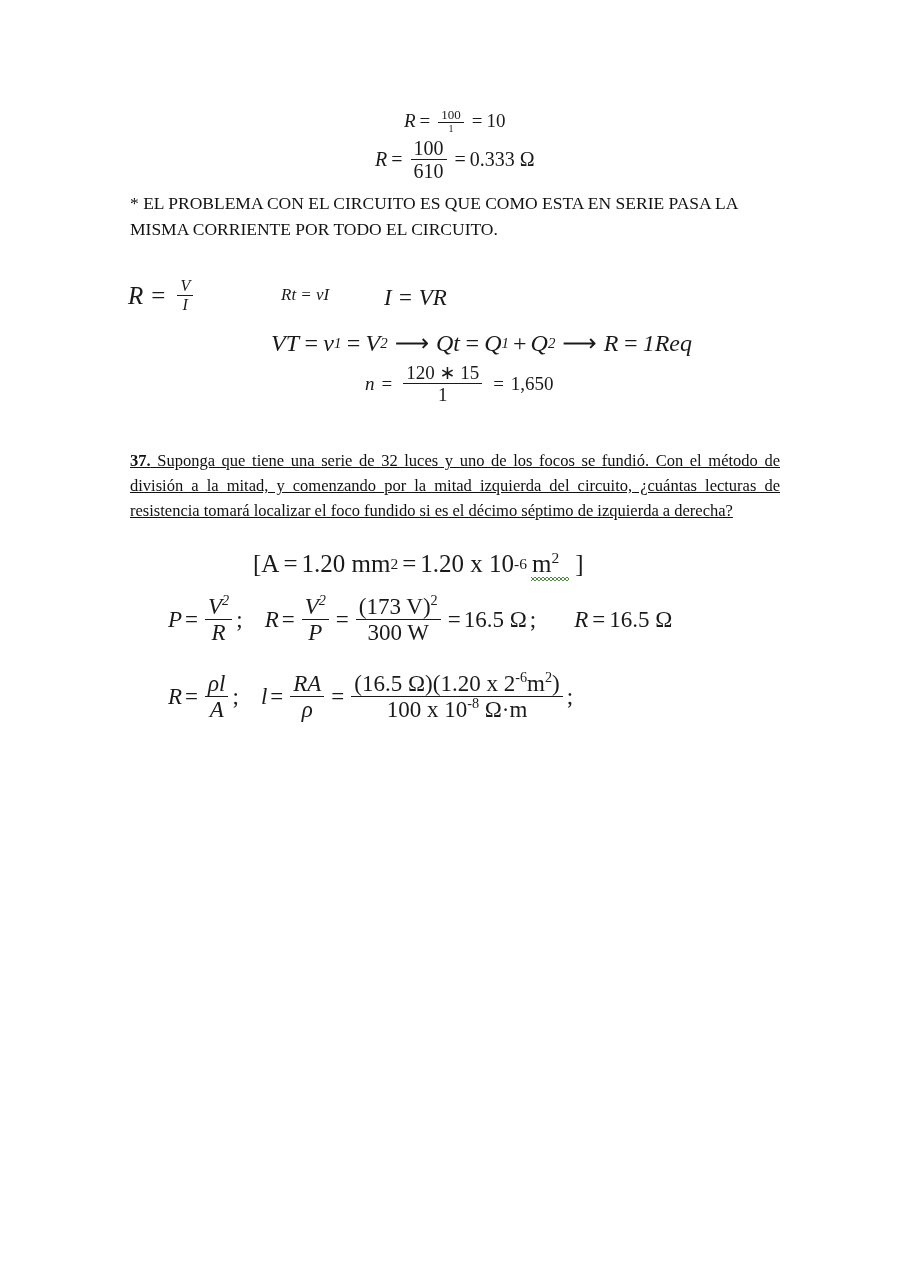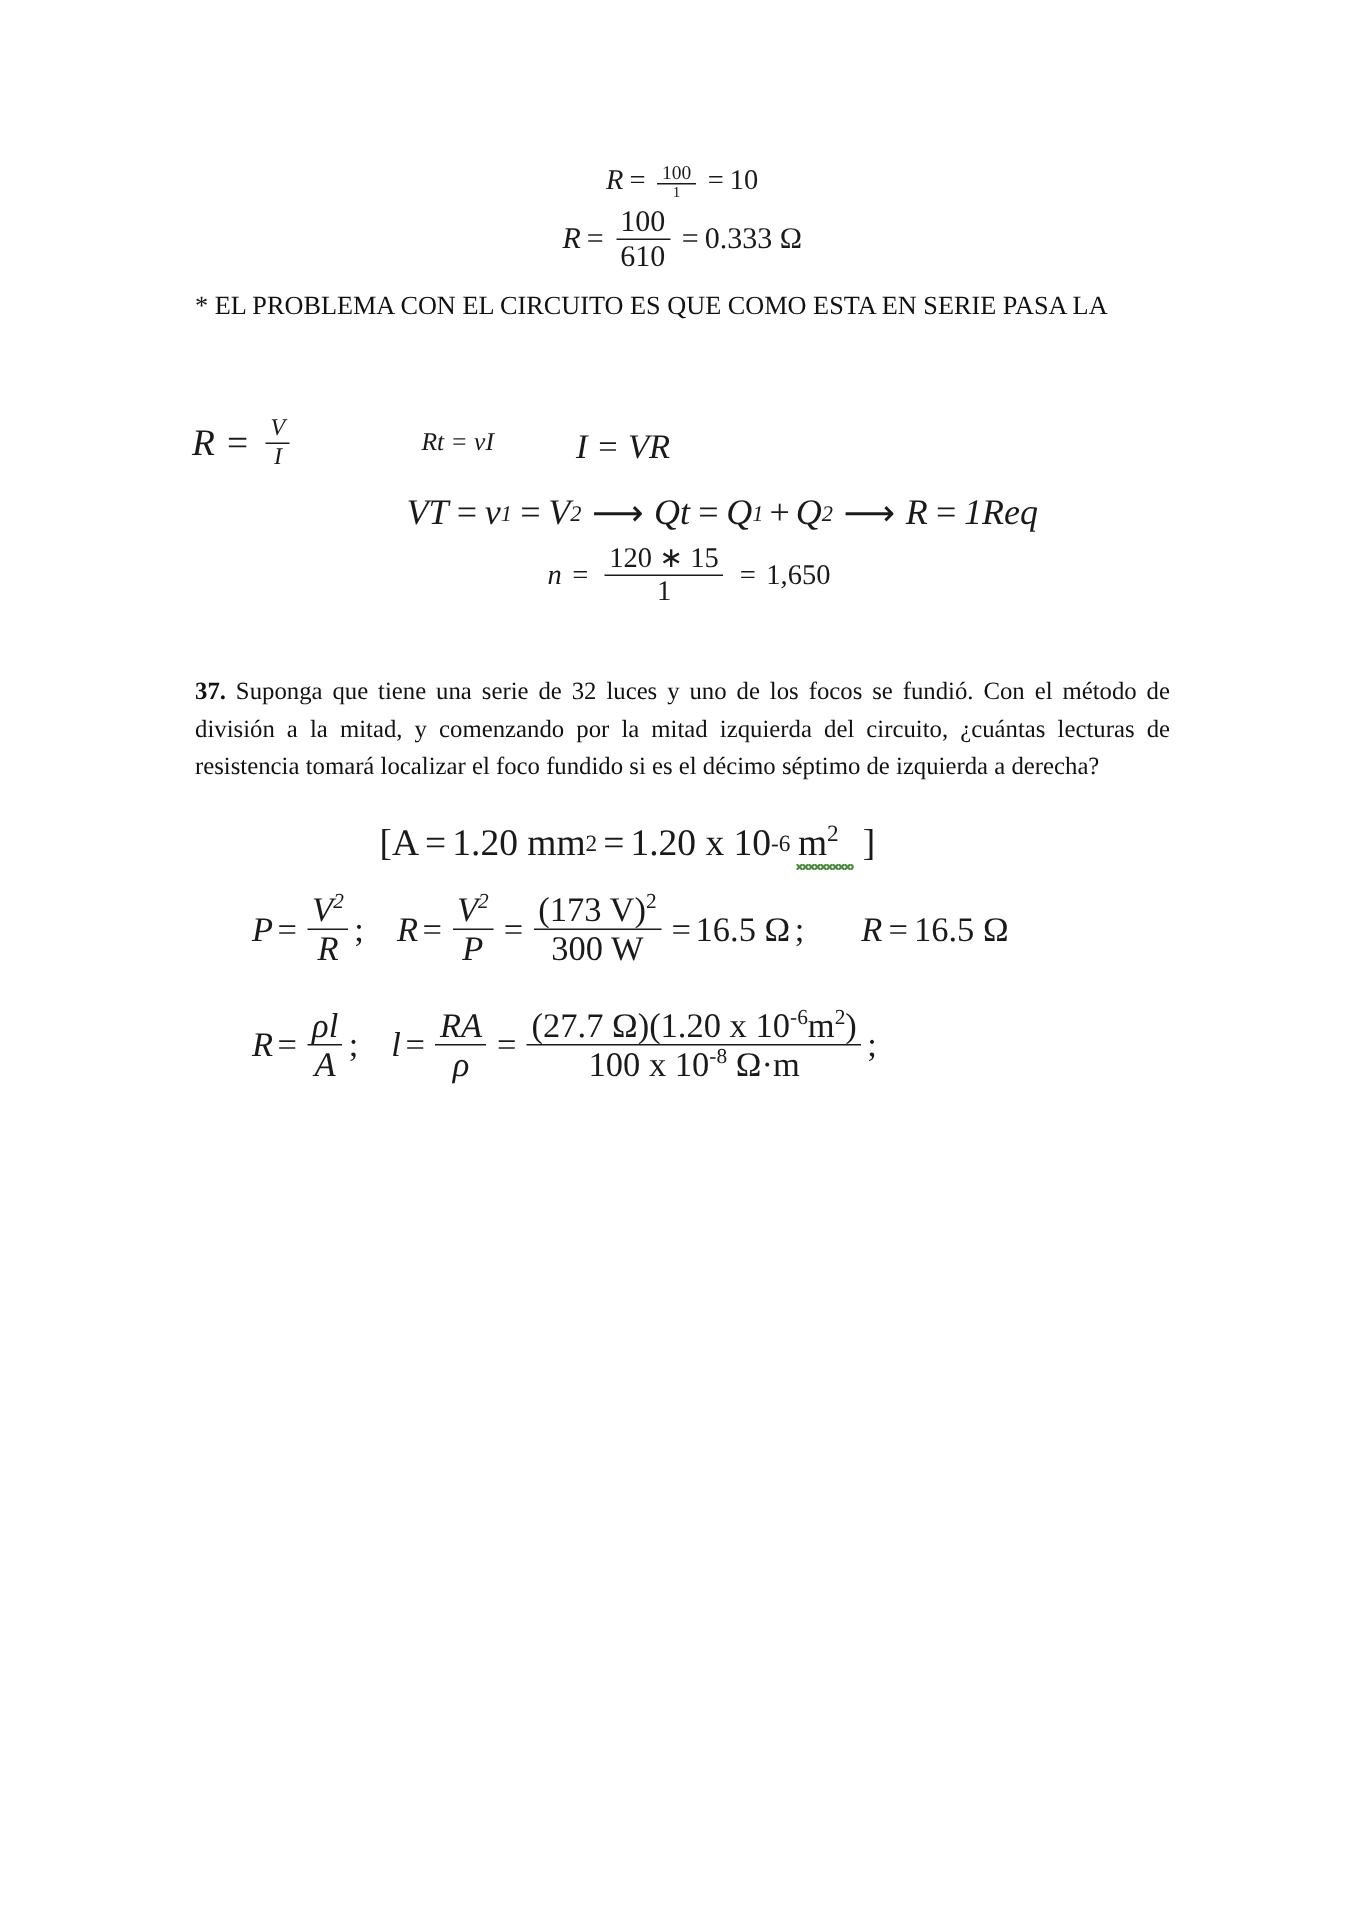--- a/index.html
+++ b/index.html
@@ -58,21 +58,21 @@
   .sp { display: inline-block; }
 
   
   .para {
     position: absolute;
     font-family: "Liberation Serif", serif;
     color: #111111;
     line-height: 1.42;
   }
   .para b { font-weight: bold; }
-  .justified { text-align: justify; text-justify: inter-word; }
+  .justified { text-align: justify; text-justify: inter-word; text-decoration: underline; }
 
   
   .squiggle {
     position: relative;
     display: inline-block;
   }
   .squiggle::after {
     content: "";
     position: absolute;
     left: -1px;
@@ -124,20 +124,21 @@
       </span>
       <span class="op">=</span>
       <span>0.333</span>
       <span class="sp" style="width:5px;"></span>
       <span>Ω</span>
     </span>
   </div>
 
   <div class="para" style="left:130px; top:190px; width:650px; font-size:17.5px; line-height:1.5;">
     <div>* EL PROBLEMA CON EL CIRCUITO ES QUE COMO ESTA   EN   SERIE PASA LA</div>
+    <div>MISMA CORRIENTE POR TODO EL CIRCUITO.</div>
   </div>
 
 
   <div class="math" style="left:128px; top:278px; font-size:25px;">
     <span class="row">
       <span class="italic">R</span>
       <span class="op" style="padding:0 8px;">=</span>
       <span class="frac thin italic" style="font-size:16px;">
         <span class="num">V</span>
         <span class="bar"></span>
@@ -259,21 +260,21 @@
 
       <span class="italic">l</span>
       <span class="op" style="padding:0 3px;">=</span>
       <span class="frac">
         <span class="num italic">RA</span>
         <span class="bar"></span>
         <span class="den italic">ρ</span>
       </span>
       <span class="op" style="padding:0 3px;">=</span>
       <span class="frac">
-        <span class="num"><span>(27.7 Ω)(1.20 x 10</span><sup class="sm">-6</sup><span>m</span><sup class="sm">2</sup><span>)</span></span>
+        <span class="num"><span>(16.5 Ω)(1.20 x 2</span><sup class="sm">-6</sup><span>m</span><sup class="sm">2</sup><span>)</span></span>
         <span class="bar"></span>
         <span class="den"><span>100 x 10</span><sup class="sm">-8</sup><span> Ω·m</span></span>
       </span>
       <span>;</span>
       <span class="sp" style="width:16px;"></span>
     </span>
   </div>
 
 </div>
 

